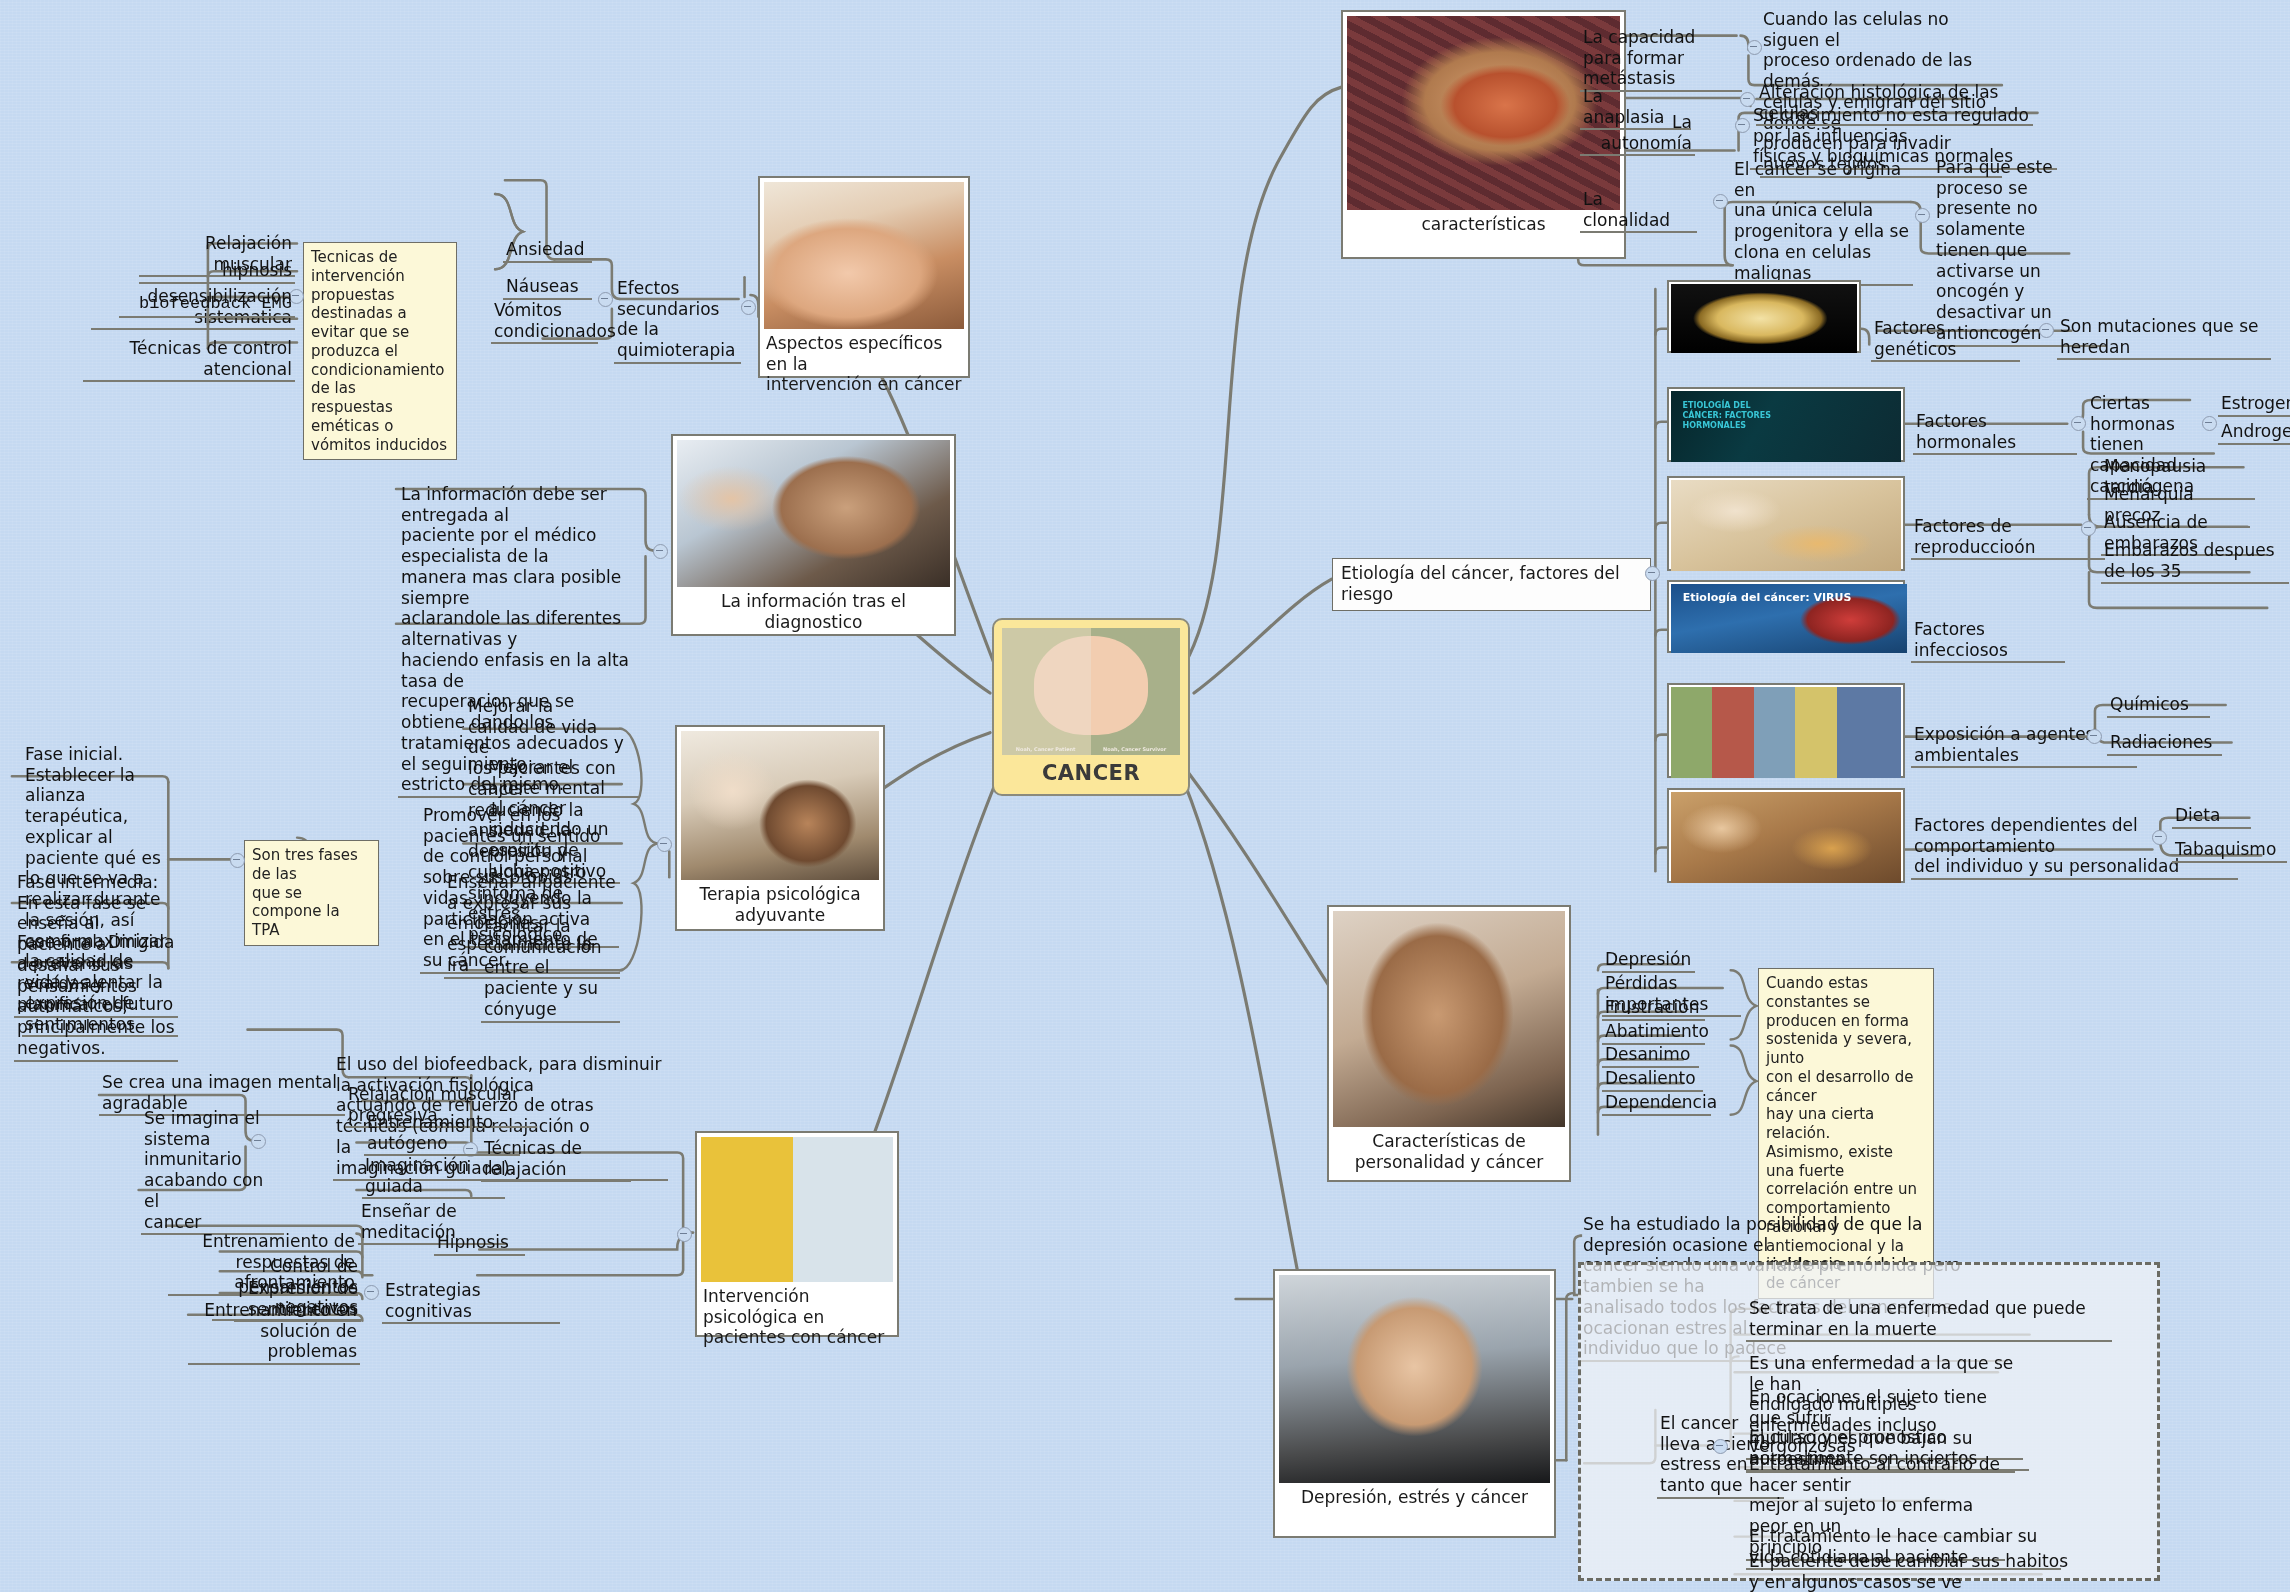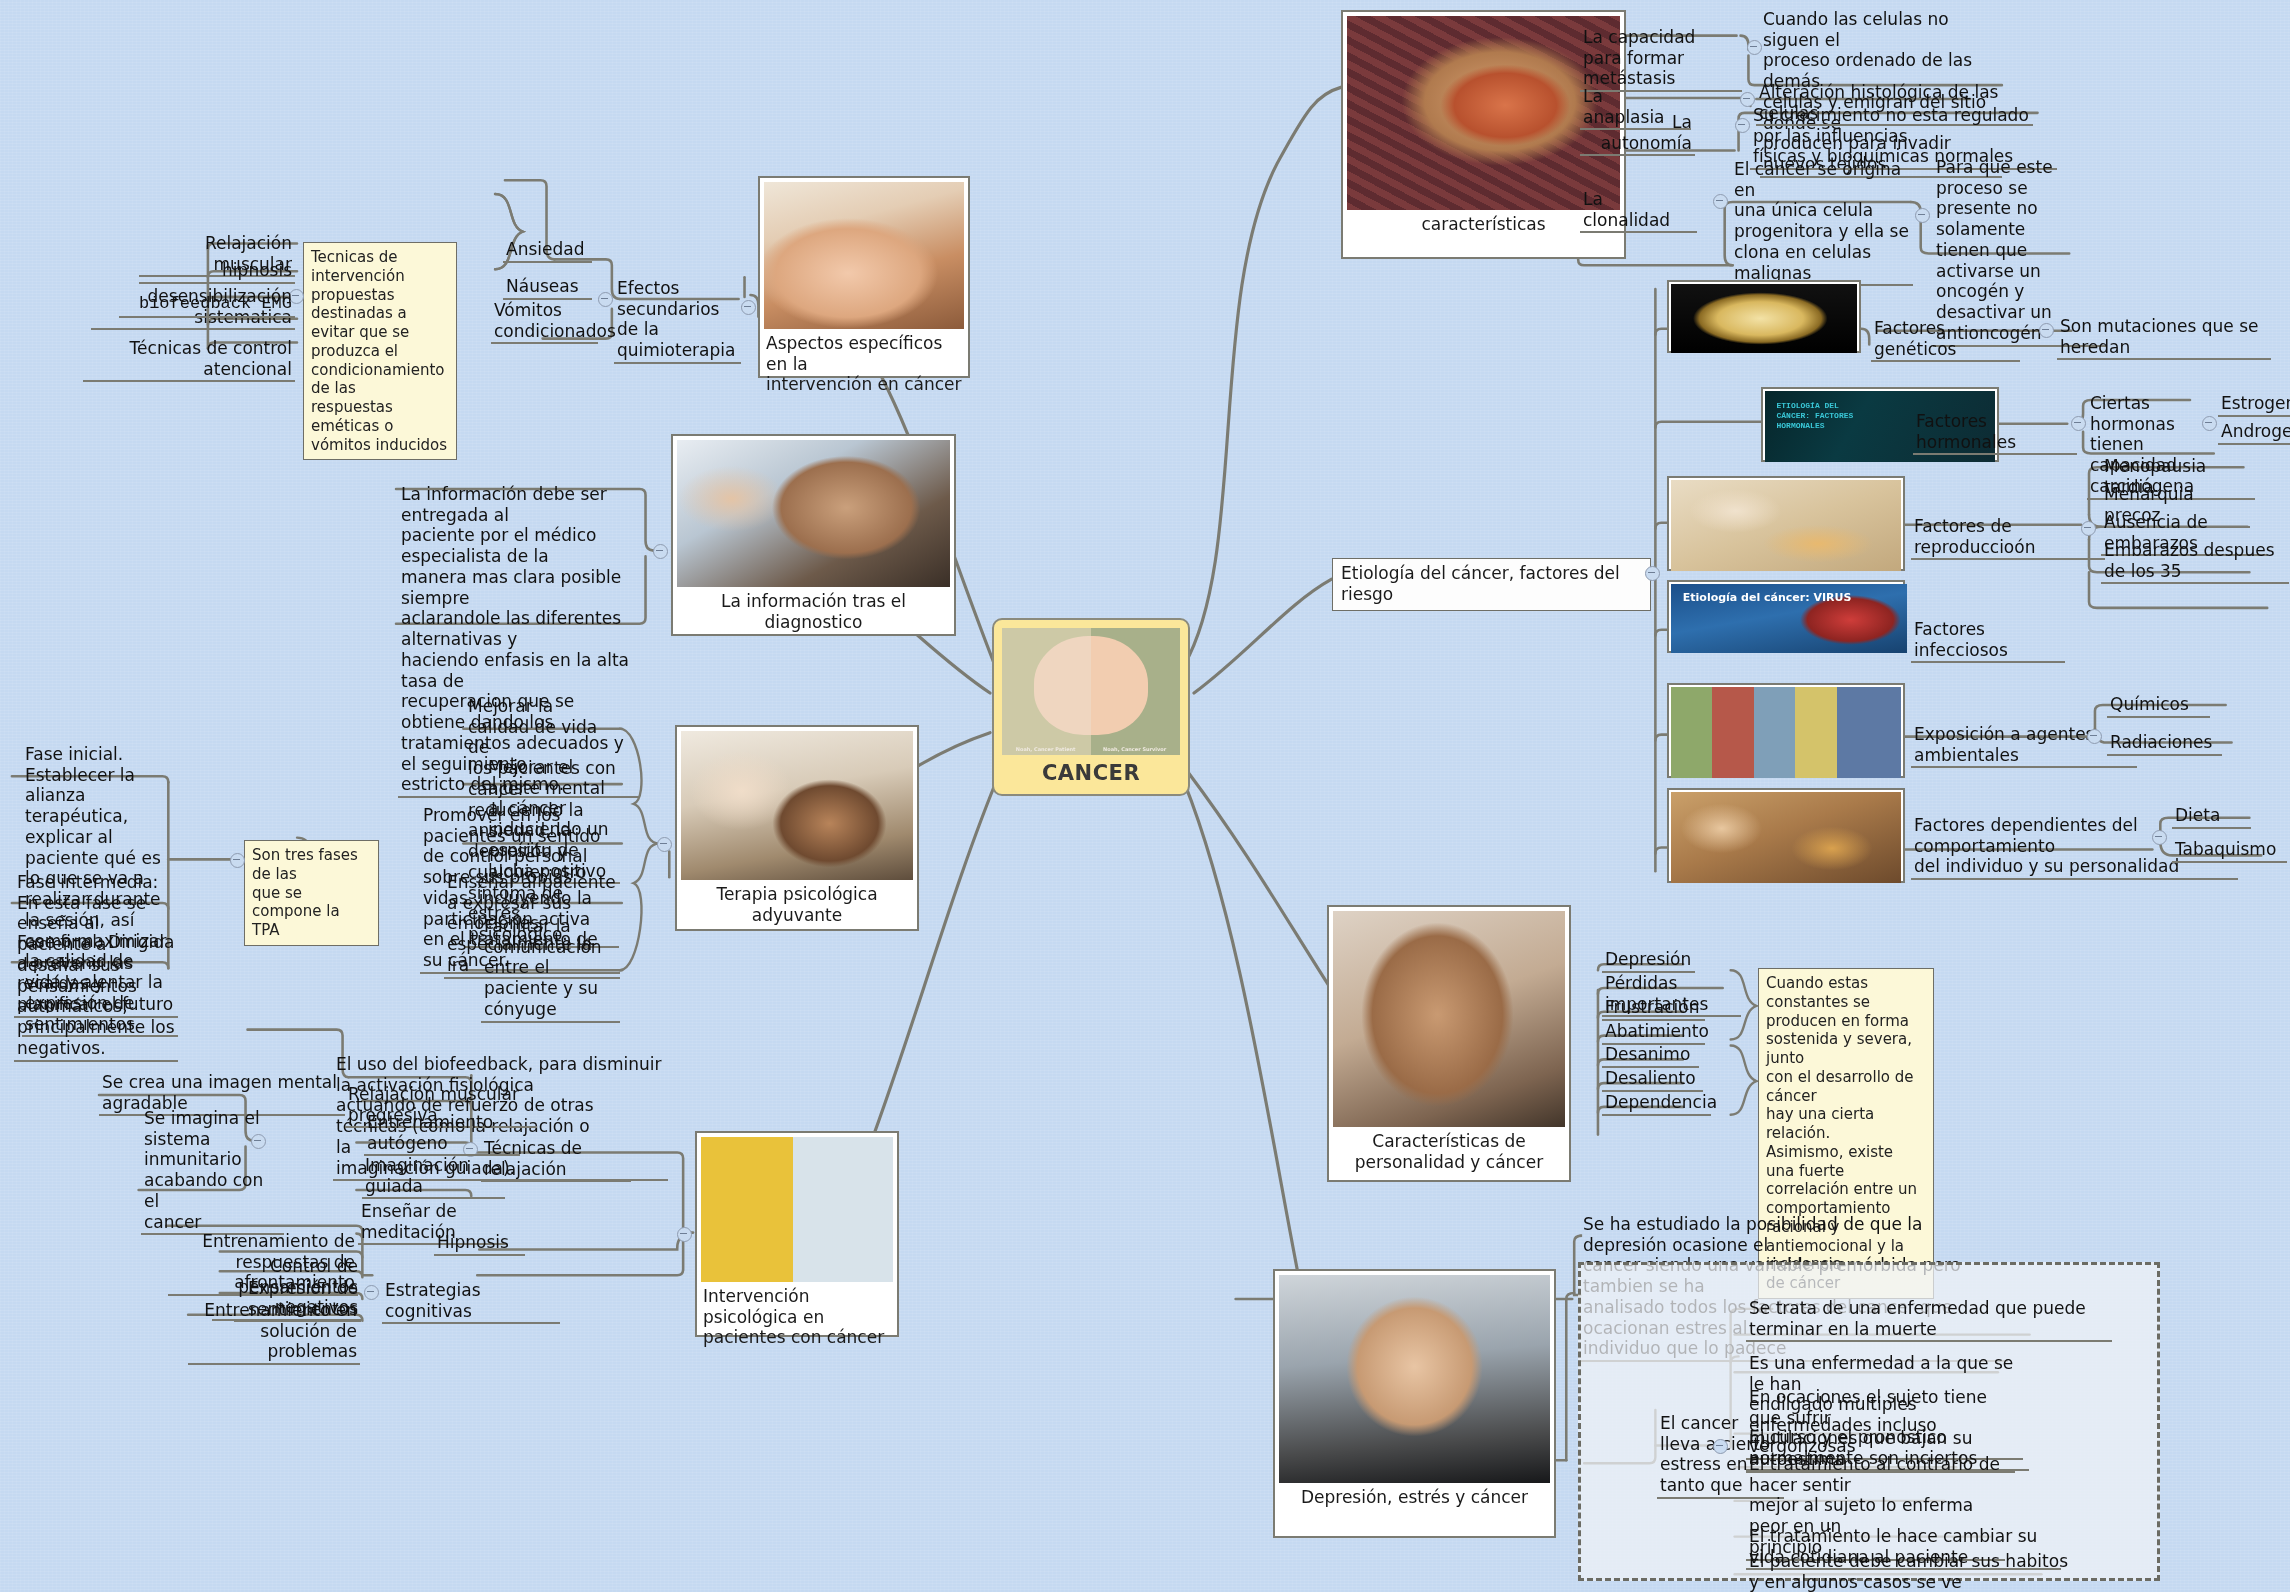--- a/index.html
+++ b/index.html
@@ -361,21 +361,21 @@
 <div class="node boxed" style="left:1332px;top:558px;width:319px;">Etiología del cáncer, factores del riesgo</div>
 <div class="collapse" style="left:1645px;top:566px;"></div>
 
 <div class="node imgcard" style="left:1667px;top:280px;width:194px;height:73px;padding:2px;">
   <div class="thumb ph-genes" style="height:69px;"></div>
 </div>
 <div class="node topic u lft" style="left:1871px;top:317px;width:149px;">Factores genéticos</div>
 <div class="collapse" style="left:2039px;top:323px;"></div>
 <div class="node topic u lft" style="left:2057px;top:315px;width:214px;">Son mutaciones que se heredan</div>
 
-<div class="node imgcard" style="left:1761px;top:387px;width:238px;height:75px;padding:2px;font-family:Liberation Mono, monospace;">
+<div class="node imgcard" style="left:1667px;top:387px;width:238px;height:75px;padding:2px;">
   <div class="thumb ph-horm" style="height:71px;position:relative;">
     <div class="hormtxt">ETIOLOGÍA
 DEL CÁNCER:
 Factores
 Hormonales</div>
   </div>
 </div>
 <div class="node topic u lft" style="left:1913px;top:410px;width:164px;">Factores hormonales</div>
 <div class="collapse" style="left:2071px;top:416px;"></div>
 <div class="node topic u lft" style="left:2087px;top:392px;width:111px;">Ciertas hormonas
@@ -456,21 +456,21 @@
 <div class="collapse" style="left:653px;top:544px;"></div>
 <div class="node topic u lft" style="left:398px;top:483px;width:242px;">La información debe ser entregada al
 paciente por el médico especialista de la
 manera mas clara posible siempre
 aclarandole las diferentes alternativas y
 haciendo enfasis en la alta tasa de
 recuperacion que se obtiene dando los
 tratamientos adecuados y el seguimiento
 estricto del mismo.</div>
 
-<div class="node imgcard" style="left:675px;top:725px;width:244px;height:206px;">
+<div class="node imgcard" style="left:675px;top:725px;width:210px;height:206px;">
   <div class="thumb ph-dog" style="height:149px;"></div>
   <div class="cap">Terapia psicológica adyuvante</div>
 </div>
 <div class="collapse" style="left:657px;top:837px;"></div>
 
 <div class="node topic u ctr" style="left:465px;top:695px;width:154px;">Mejorar la calidad de vida de
 los pacientes con cáncer
 reduciendo la ansiedad, la
 depresión y cualquier otro
 síntoma de estrés psicológico.</div>

